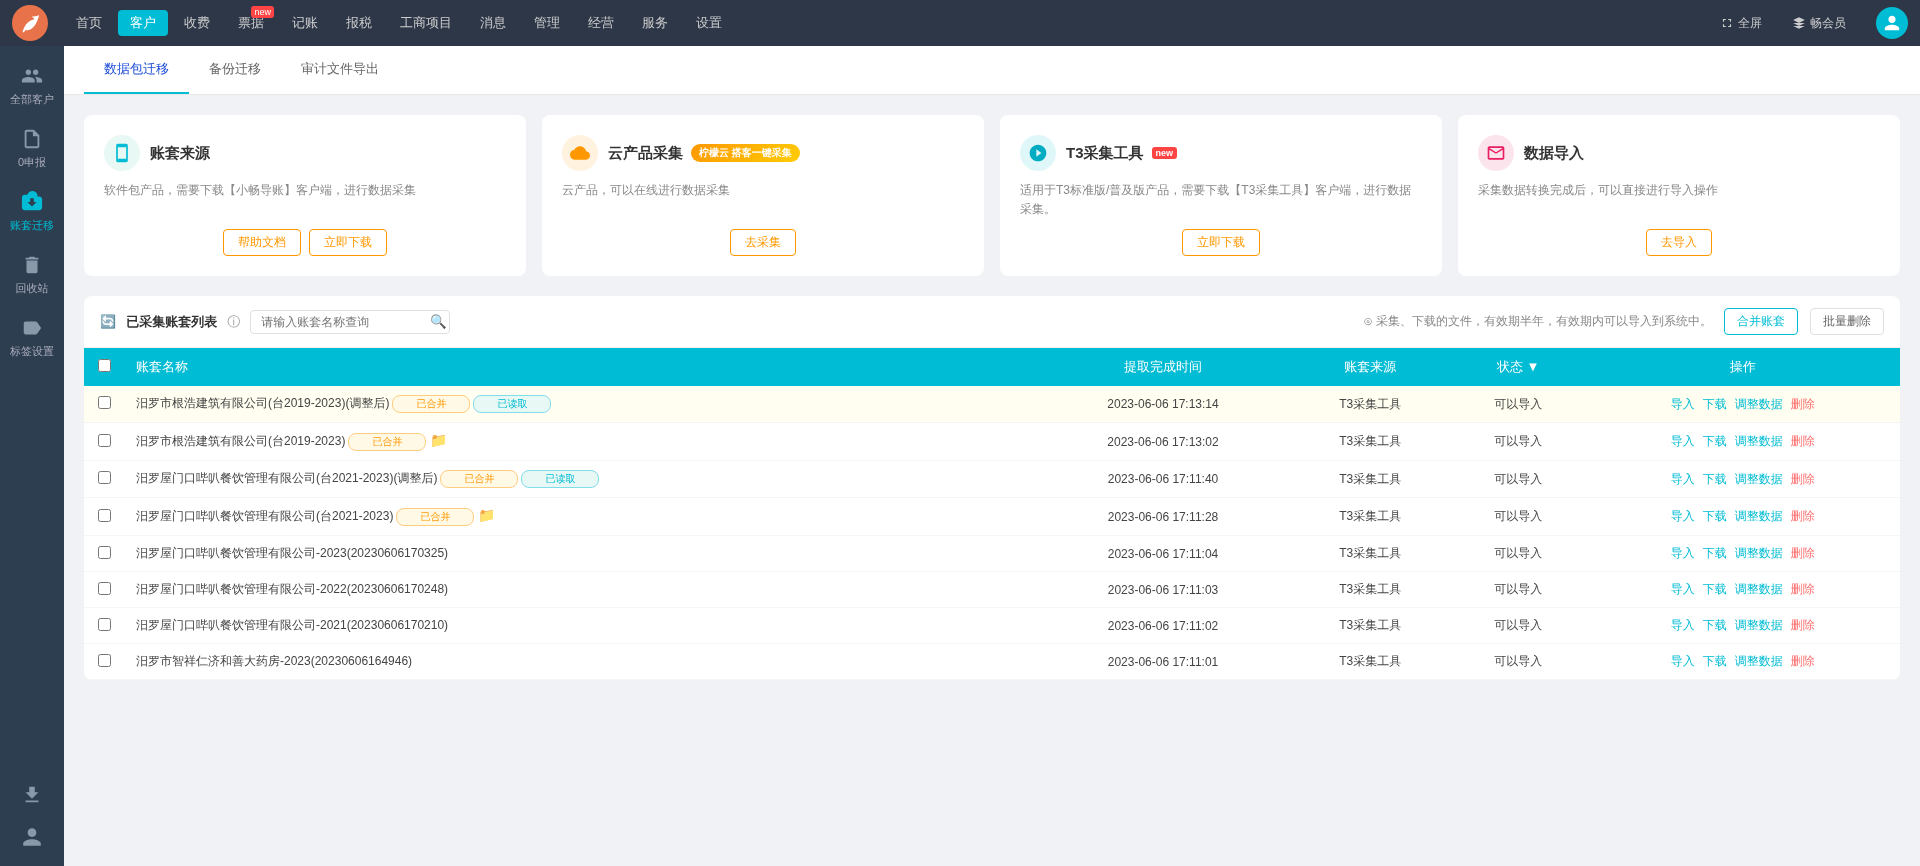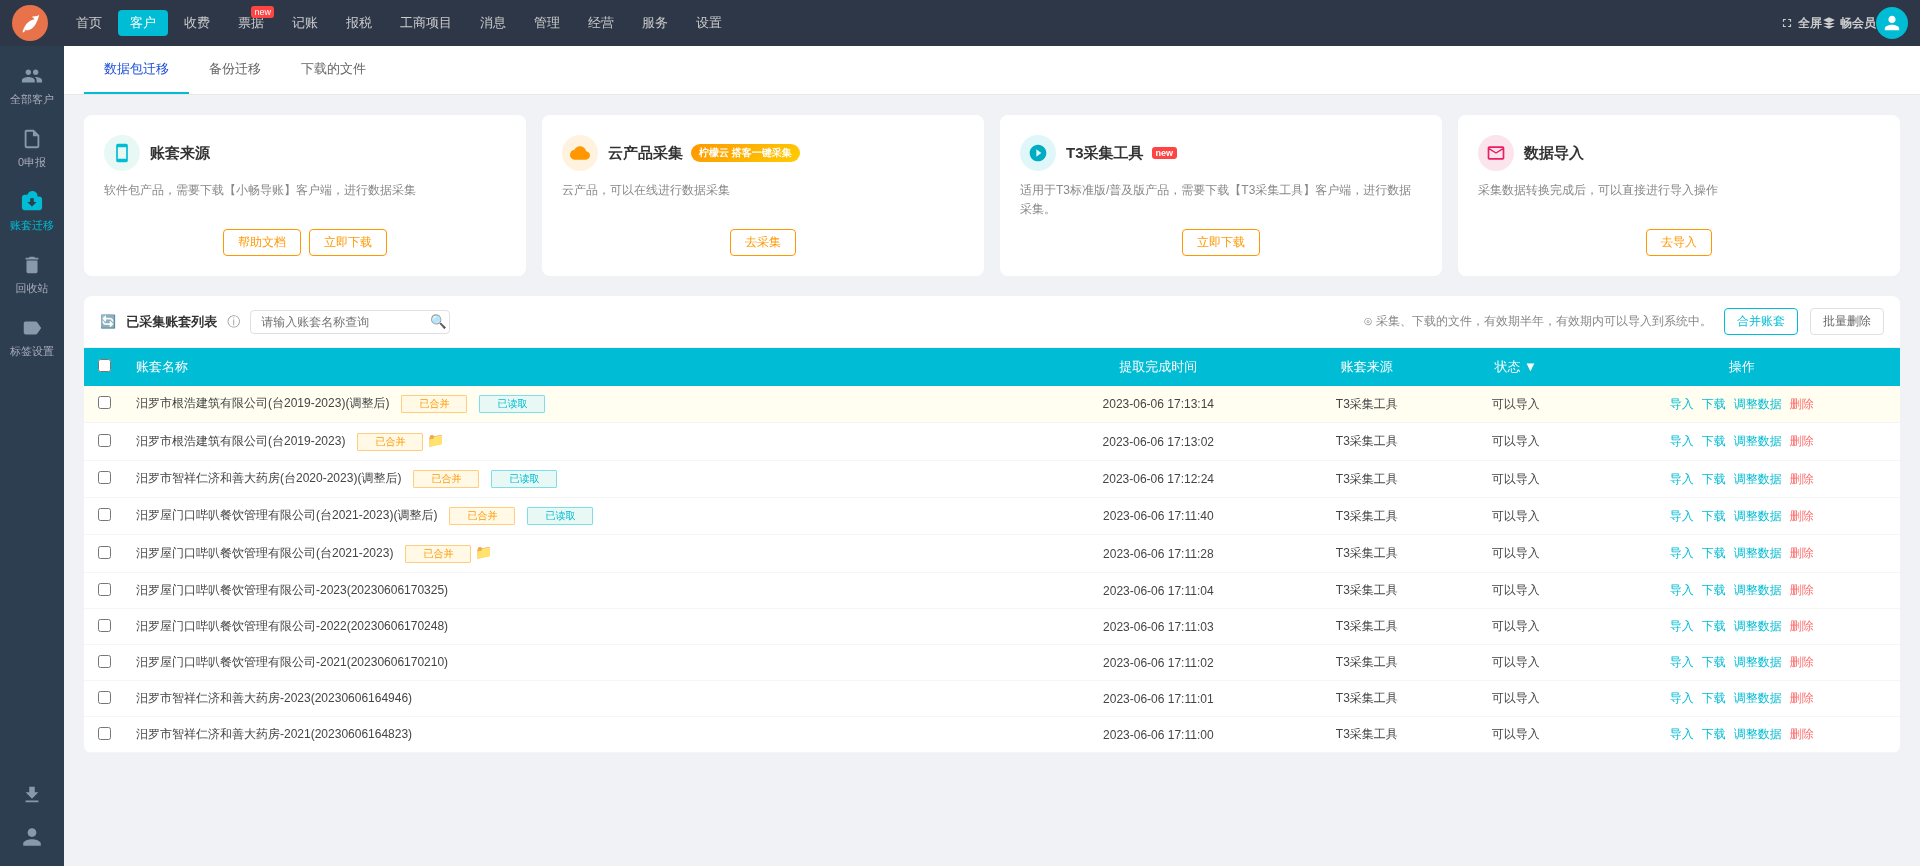--- a/index.html
+++ b/index.html
@@ -41,21 +41,21 @@
       position: absolute;
       top: -4px; right: 2px;
       background: #ff4444;
       color: white;
       font-size: 9px;
       padding: 1px 3px;
       border-radius: 3px;
       text-transform: lowercase;
     }
     .top-nav-right {
-      display: flex; align-items: center; gap: 0; font-weight: bold;
+      display: flex; align-items: center; gap: 30px;
     }
     .top-nav-right-btn {
       color: #ccc; font-size: 12px; cursor: pointer; display: flex; align-items: center; gap: 4px;
     }
     .avatar {
       width: 32px; height: 32px;
       background: #00bcd4;
       border-radius: 50%;
       display: flex; align-items: center; justify-content: center;
       color: white; font-size: 14px;
@@ -308,23 +308,23 @@
     .data-table td:first-child { text-align: center; }
     .status-ok { color: #666; }
 
     .action-btns { display: flex; gap: 8px; justify-content: center; }
     .action-btn { color: #00bcd4; cursor: pointer; font-size: 12px; }
     .action-btn.del { color: #ff6b6b; }
 
     .tag {
       display: inline-block;
       font-size: 10px;
-      padding: 1px 17px;
-      border-radius: 1px;
-      margin-left: 12px;
+      padding: 1px 23px;
+      border-radius: 8px;
+      margin-left: 3px;
     }
     .tag-yellow { background: #fff9e6; color: #ff9800; border: 1px solid #ffcc80; }
     .tag-green { background: #e8f8f5; color: #00bcd4; border: 1px solid #80deea; }
 
     .col-name { text-align: left !important; }
 
     .icon-folder { color: #aaa; margin-left: 4px; font-size: 14px; }
 
     .scrollbar-area {
       max-height: 430px;
@@ -438,21 +438,21 @@
           </svg>
       </div>
     </div>
   </div>
 
   <div class="main-content">
 
     <div class="tabs-bar">
       <div class="tab-item active">数据包迁移</div>
       <div class="tab-item">备份迁移</div>
-      <div class="tab-item">下载的文件</div>
+      <div class="tab-item">审计文件导出</div>
     </div>
 
     <div class="content-area">
 
       <div class="tool-cards">
 
         <div class="tool-card">
           <div class="tool-card-header">
             <div class="tool-card-icon icon-green">
               <svg width="20" height="20" viewBox="0 0 24 24" fill="#00bcd4">
@@ -573,35 +573,20 @@
                     <div class="action-btns">
                       <span class="action-btn">导入</span>
                       <span class="action-btn">下载</span>
                       <span class="action-btn">调整数据</span>
                       <span class="action-btn del">删除</span>
                     </div>
                   </td>
                 </tr>
                 <tr>
                   <td><input type="checkbox" style=""></td>
-                  <td style="text-align: left;"><span>汨罗市智祥仁济和善大药房(台2020-2023)(调整后)</span><span class="tag tag-yellow">已合并</span><span class="tag tag-green">已读取</span></td>
-                  <td style="text-align: center;">2023-06-06 17:12:24</td>
-                  <td style="text-align: center;">T3采集工具</td>
-                  <td class="status-ok" style="text-align: center;">可以导入</td>
-                  <td>
-                    <div class="action-btns">
-                      <span class="action-btn">导入</span>
-                      <span class="action-btn">下载</span>
-                      <span class="action-btn">调整数据</span>
-                      <span class="action-btn del">删除</span>
-                    </div>
-                  </td>
-                </tr>
-                <tr>
-                  <td><input type="checkbox" style=""></td>
                   <td style="text-align: left;"><span>汨罗屋门口哔叭餐饮管理有限公司(台2021-2023)(调整后)</span><span class="tag tag-yellow">已合并</span><span class="tag tag-green">已读取</span></td>
                   <td style="text-align: center;">2023-06-06 17:11:40</td>
                   <td style="text-align: center;">T3采集工具</td>
                   <td class="status-ok" style="text-align: center;">可以导入</td>
                   <td>
                     <div class="action-btns">
                       <span class="action-btn">导入</span>
                       <span class="action-btn">下载</span>
                       <span class="action-btn">调整数据</span>
                       <span class="action-btn del">删除</span>
@@ -665,35 +650,20 @@
                       <span class="action-btn">下载</span>
                       <span class="action-btn">调整数据</span>
                       <span class="action-btn del">删除</span>
                     </div>
                   </td>
                 </tr>
                 <tr>
                   <td><input type="checkbox" style=""></td>
                   <td style="text-align: left;"><span>汨罗市智祥仁济和善大药房-2023(20230606164946)</span></td>
                   <td style="text-align: center;">2023-06-06 17:11:01</td>
-                  <td style="text-align: center;">T3采集工具</td>
-                  <td class="status-ok" style="text-align: center;">可以导入</td>
-                  <td>
-                    <div class="action-btns">
-                      <span class="action-btn">导入</span>
-                      <span class="action-btn">下载</span>
-                      <span class="action-btn">调整数据</span>
-                      <span class="action-btn del">删除</span>
-                    </div>
-                  </td>
-                </tr>
-                <tr>
-                  <td><input type="checkbox" style=""></td>
-                  <td style="text-align: left;"><span>汨罗市智祥仁济和善大药房-2021(20230606164823)</span></td>
-                  <td style="text-align: center;">2023-06-06 17:11:00</td>
                   <td style="text-align: center;">T3采集工具</td>
                   <td class="status-ok" style="text-align: center;">可以导入</td>
                   <td>
                     <div class="action-btns">
                       <span class="action-btn">导入</span>
                       <span class="action-btn">下载</span>
                       <span class="action-btn">调整数据</span>
                       <span class="action-btn del">删除</span>
                     </div>
                   </td>

